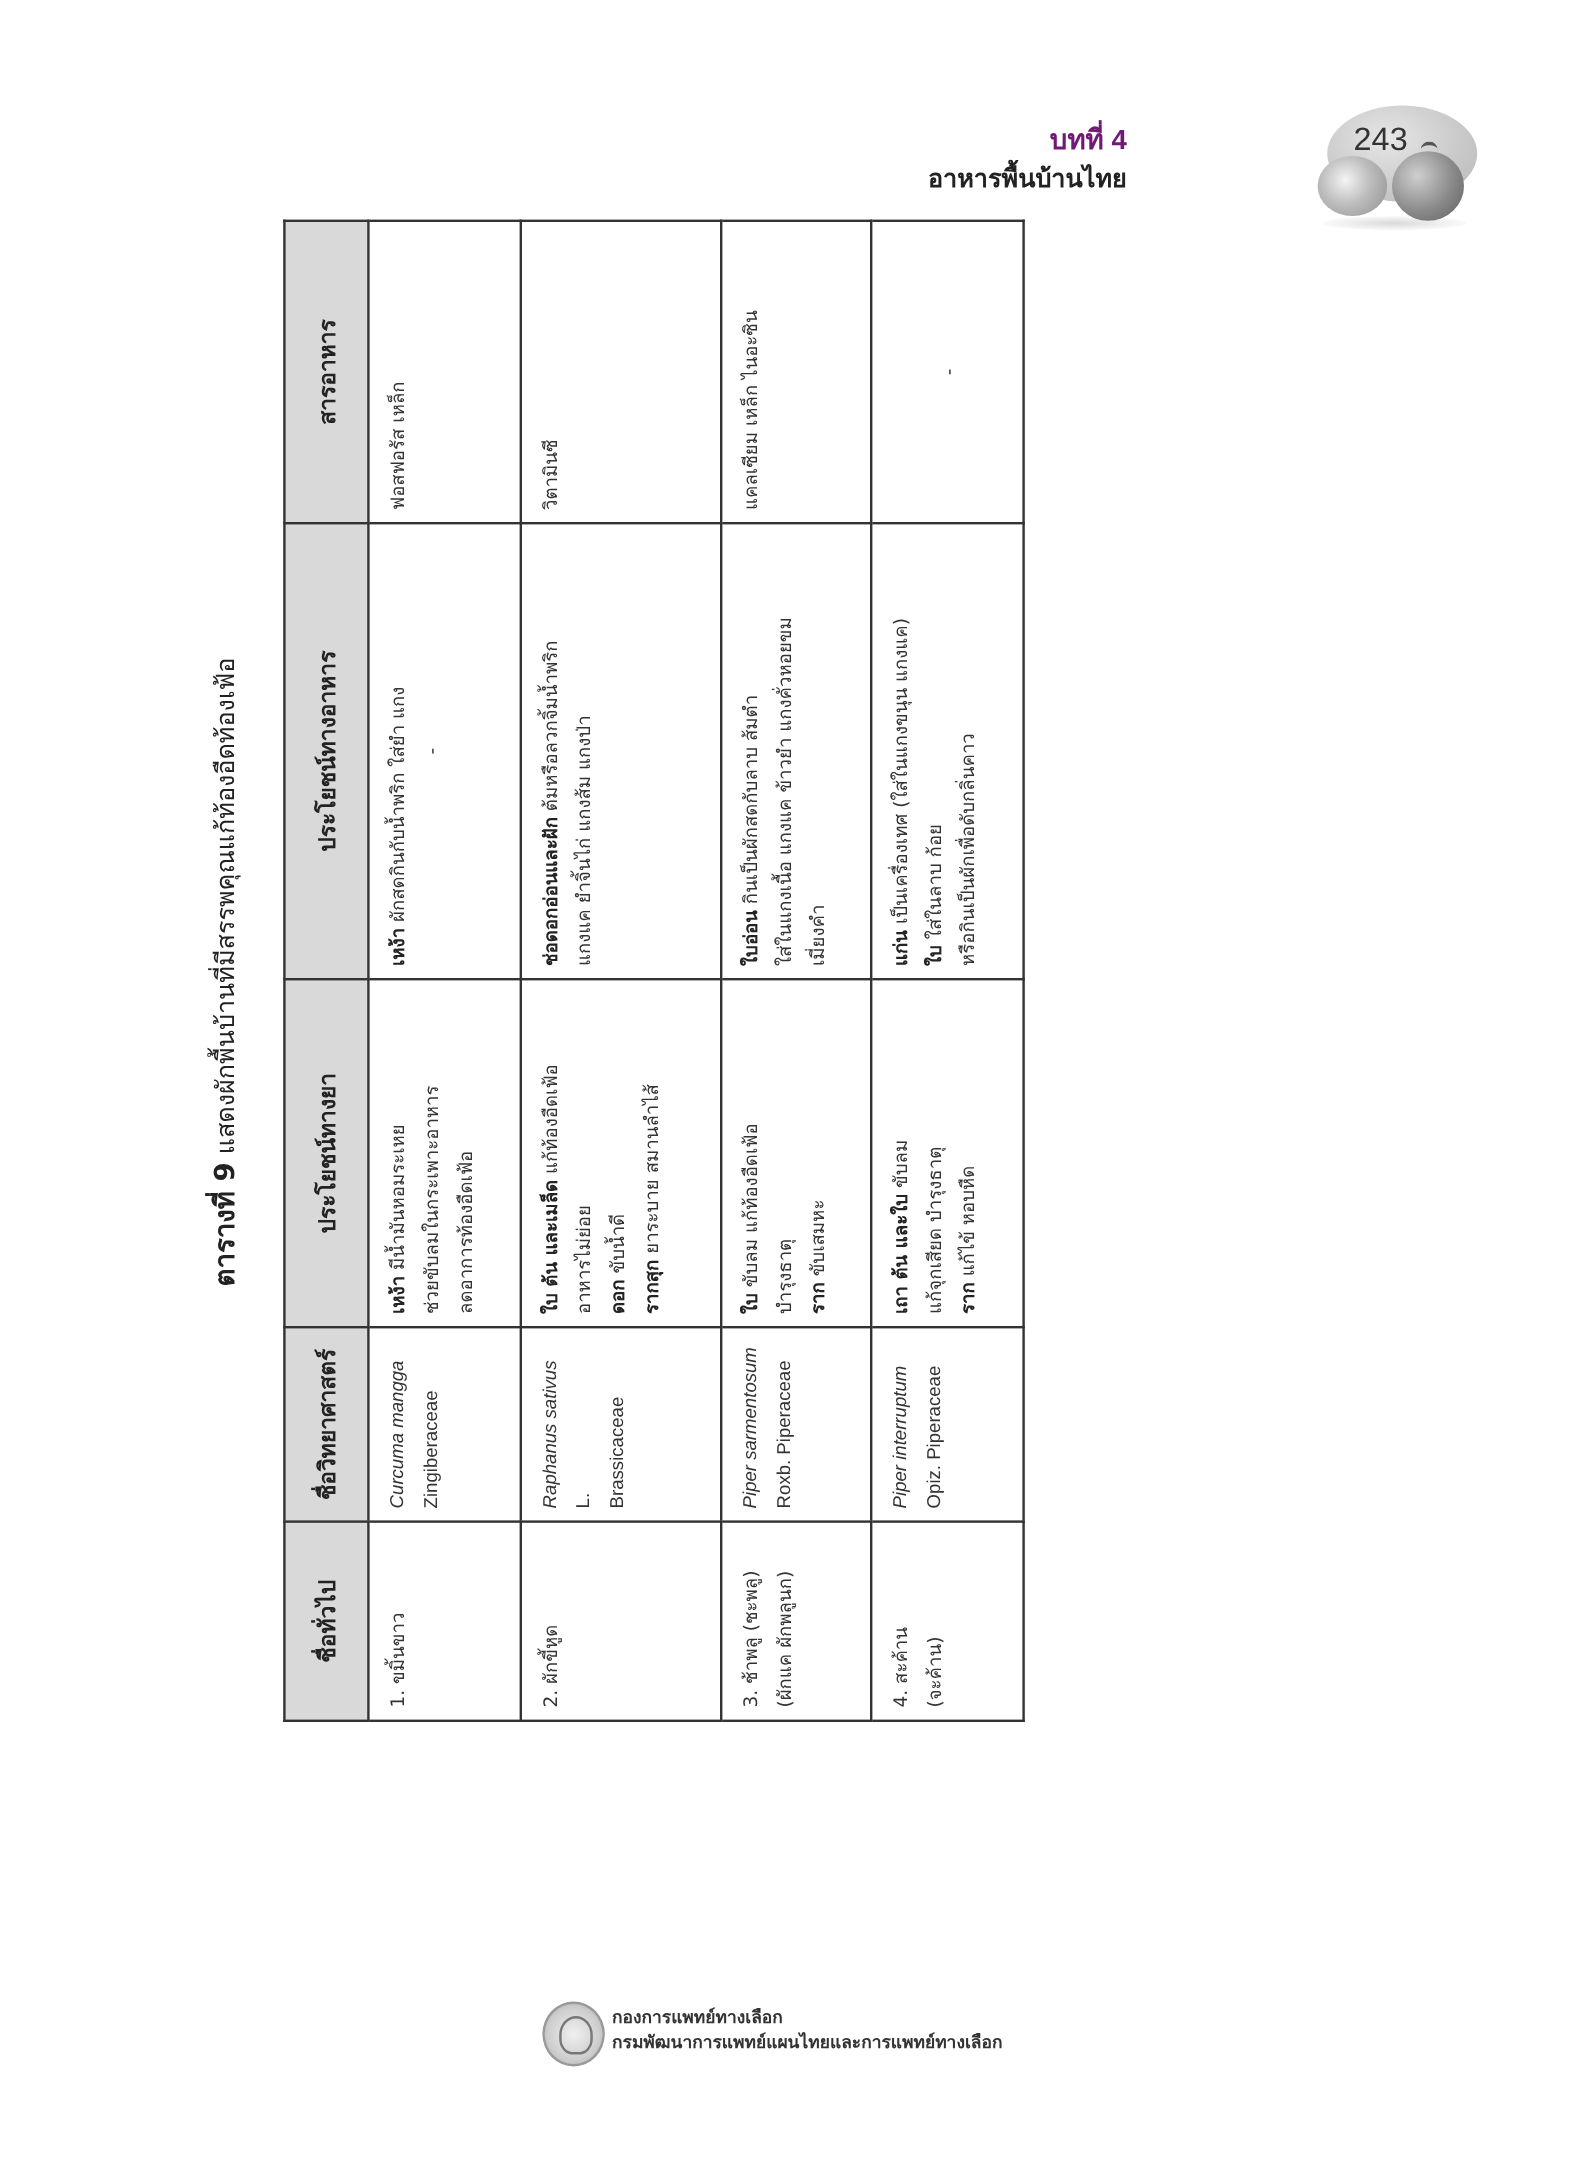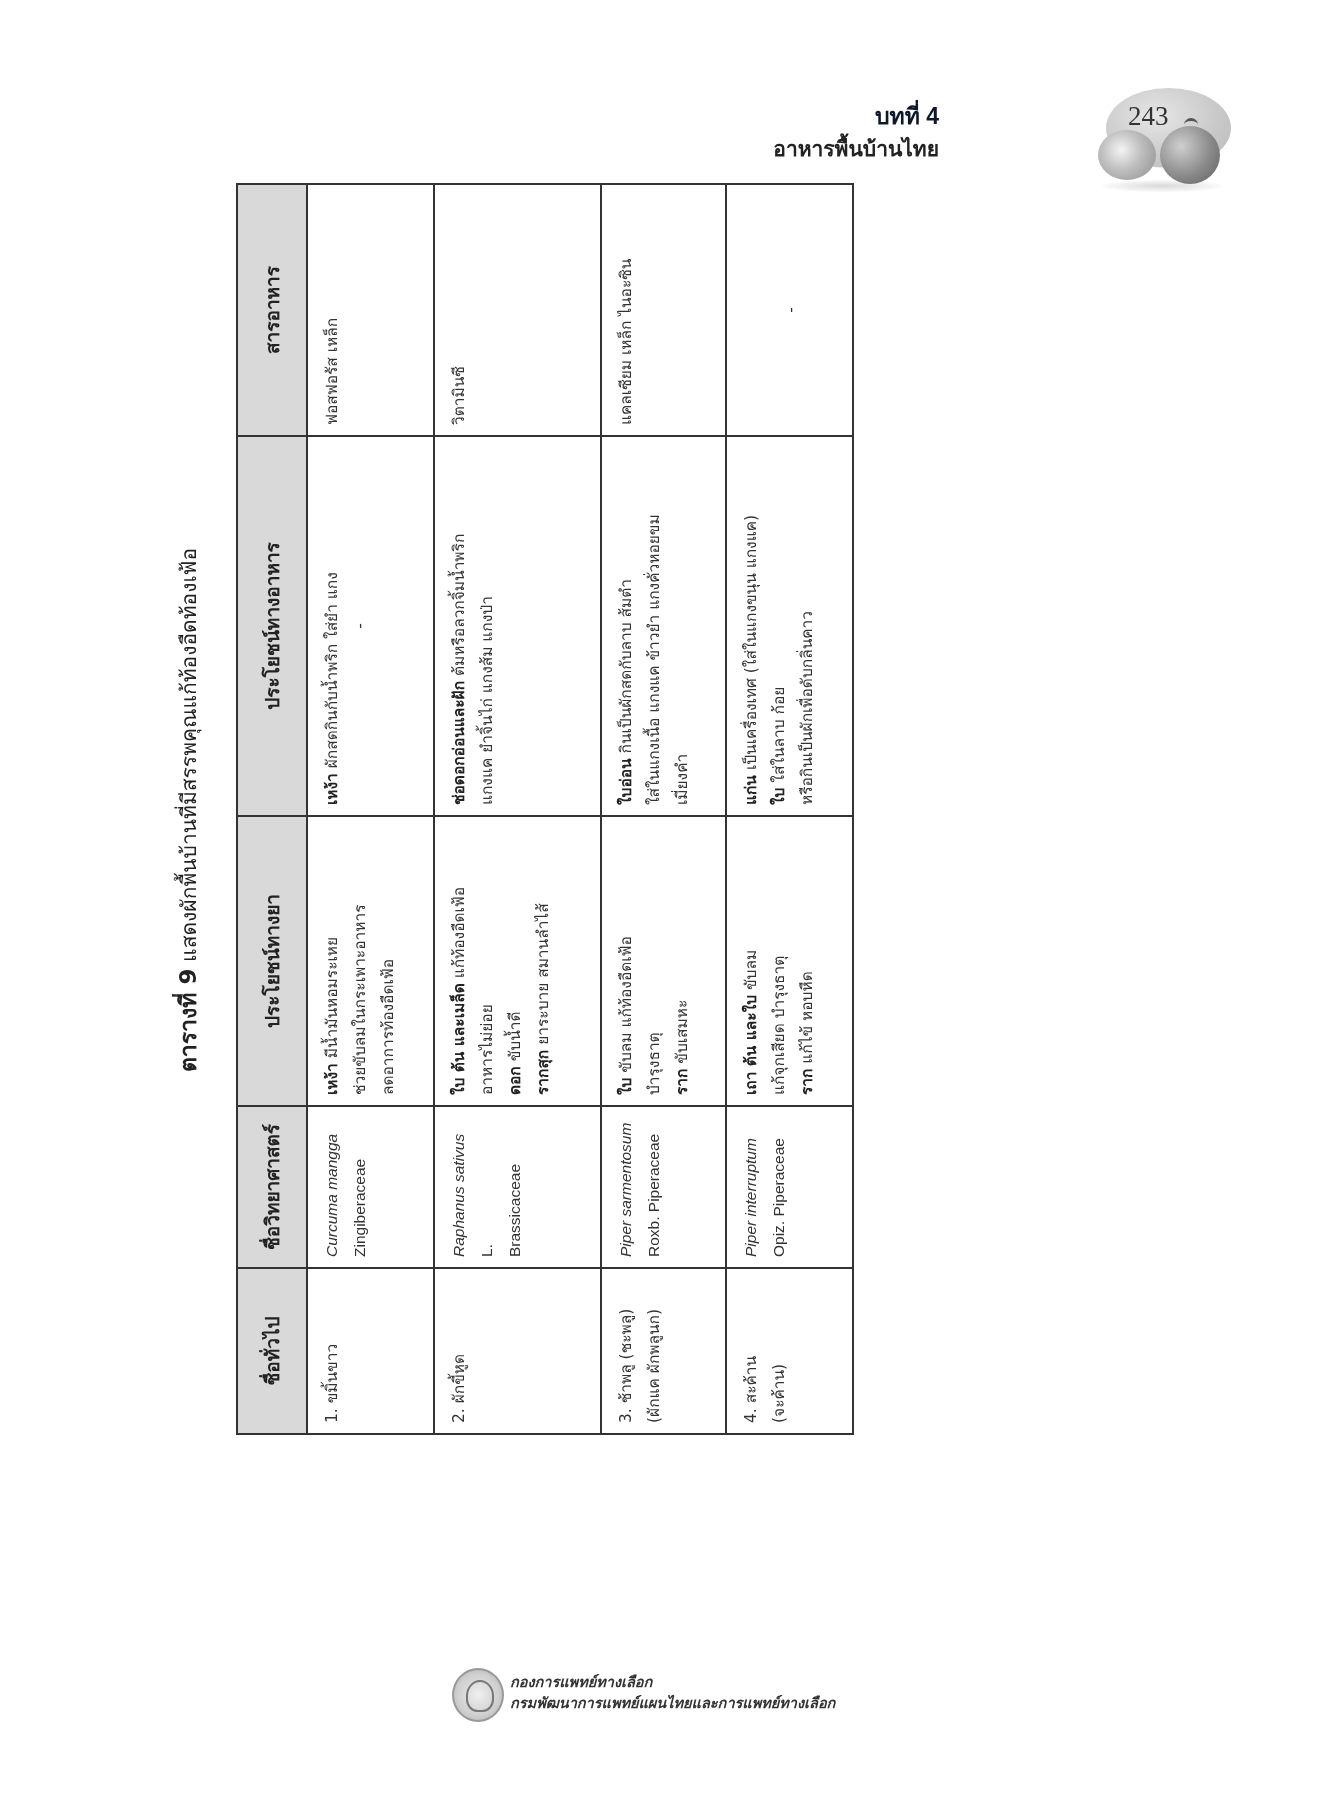--- a/index.html
+++ b/index.html
@@ -1,24 +1,24 @@
 <!DOCTYPE html>
 <html><head>
   <meta charset="utf-8">
   <style>
     html, body { margin: 0; padding: 0; background: #ffffff; }
     body { width: 1327px; height: 1800px; position: relative; overflow: hidden; font-family: "DejaVu Sans", sans-serif; color: #222; }
 
     
     .chapter-block { position: absolute; right: 388px; top: 100px; text-align: right; }
-    .chapter-no { font-family: "Liberation Sans", sans-serif; font-weight: bold; font-size: 23px; color: #0f172a; line-height: 32px; }
+    .chapter-no { font-family: "Liberation Sans", sans-serif; font-weight: bold; font-size: 23px; color: #701a75; line-height: 32px; }
     .chapter-title { font-family: "DejaVu Sans", sans-serif; font-weight: bold; font-size: 21px; color: #222; line-height: 34px; margin-left: 12px; }
     .page-badge { position: absolute; left: 1098px; top: 88px; width: 150px; height: 110px; }
     .page-oval { position: absolute; left: 8px; top: 0; width: 125px; height: 80px; border-radius: 50%; background: radial-gradient(ellipse at 40% 35%, #e6e6e6 0%, #c8c8c8 60%, #b8b8b8 100%); }
-    .page-number { position: absolute; left: 30px; top: 13px; font-family: Liberation Serif, serif; font-size: 27px; color: #333; }
+    .page-number { position: absolute; left: 30px; top: 13px; font-family: Liberation Sans, sans-serif; font-size: 27px; color: #333; }
     .tomato { position: absolute; border-radius: 50%; }
     .tomato.left { left: 0; top: 42px; width: 58px; height: 50px; background: radial-gradient(circle at 40% 40%, #f4f4f4 0%, #bdbdbd 45%, #8e8e8e 100%); }
     .tomato.right { left: 62px; top: 38px; width: 60px; height: 58px; background: radial-gradient(circle at 35% 35%, #cfcfcf 0%, #8a8a8a 55%, #5e5e5e 100%); }
     .tomato-stem { position: absolute; left: 86px; top: 30px; width: 14px; height: 10px; border-top: 3px solid #555; border-radius: 50% 50% 0 0; }
     .tomato-shadow { position: absolute; left: 4px; top: 92px; width: 120px; height: 12px; border-radius: 50%; background: radial-gradient(ellipse, #d9d9d9 0%, #ffffff 80%); }
 
     
     .rotated { position: absolute; left: 548px; top: 810px; width: 1250px; height: 760px; transform: translate(-50%, -50%) rotate(-90deg); transform-origin: center center; }
     .table-caption { position: absolute; left: 0; top: 0; width: 1250px; height: 66px; text-align: center; font-size: 21px; color: #222; line-height: 40px; }
     .table-caption .cap-label { font-weight: bold; font-size: 23px; }
@@ -36,21 +36,21 @@
     .line { display: block; }
     .b { font-weight: bold; color: #222; }
     .center-dash { display: block; text-align: center; }
     .cell-center { text-align: center !important; vertical-align: middle !important; }
 
     
     .footer { position: absolute; left: 452px; top: 1668px; height: 52px; }
     .footer-logo { position: absolute; left: 0; top: 0; width: 48px; height: 50px; border-radius: 50%; border: 2px solid #999; background: radial-gradient(circle, #f0f0f0 0%, #cfcfcf 60%, #aaaaaa 100%); }
     .footer-logo-inner { position: absolute; left: 12px; top: 10px; width: 24px; height: 28px; border-radius: 50% 50% 40% 40%; border: 2px solid #777; }
     .footer-text { position: absolute; left: 58px; top: 4px; white-space: nowrap; }
-    .footer-line { display: block; font-size: 14.5px; font-weight: bold; color: #333; line-height: 21px; font-style: italic; }
+    .footer-line { display: block; font-size: 14.5px; font-weight: bold; color: #333; line-height: 21px; }
   </style>
 </head>
 <body>
 
 <div class="chapter-block">
   <div class="chapter-no">บทที่ 4</div>
   <div class="chapter-title">อาหารพื้นบ้านไทย</div>
 </div>
 
 <div class="page-badge">

